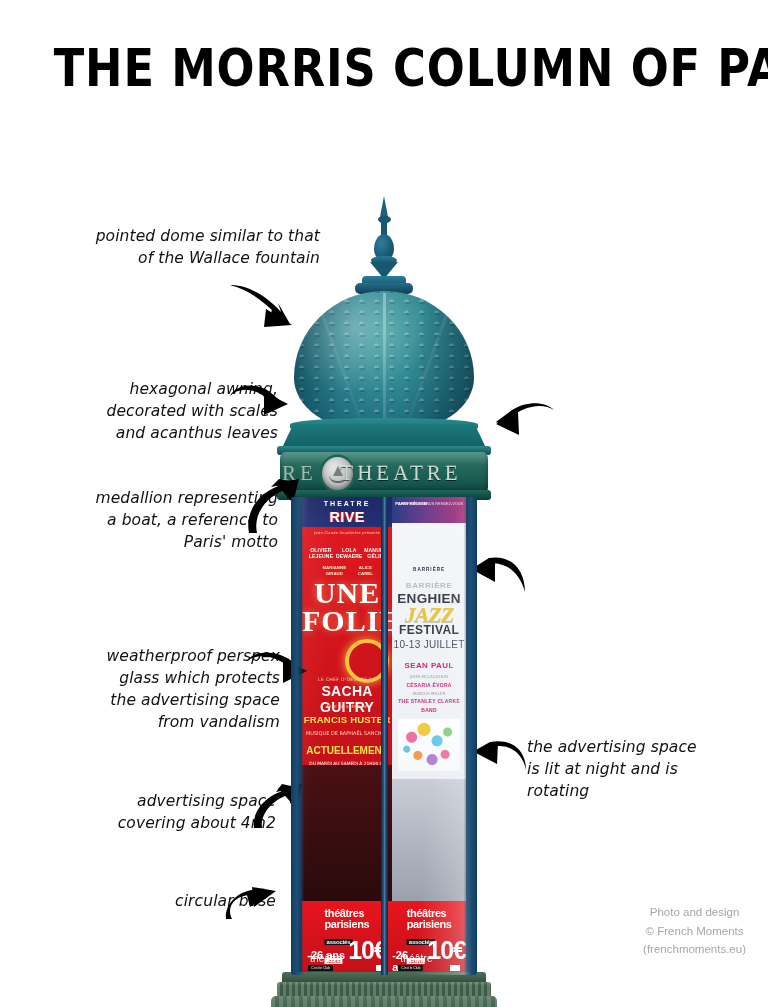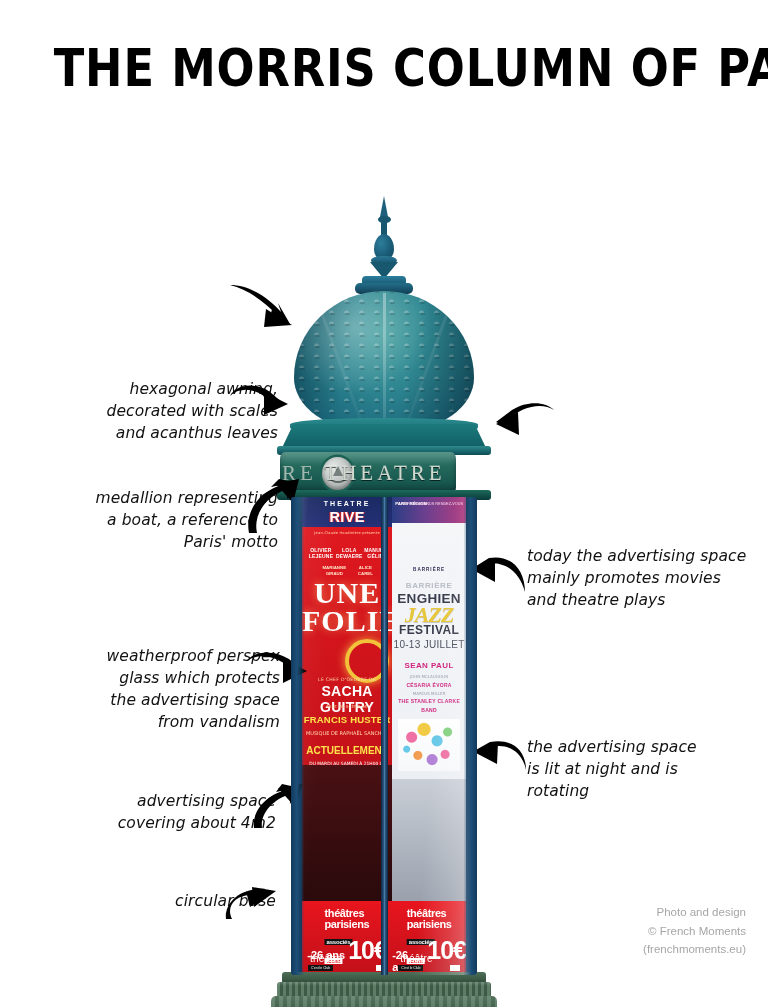--- a/index.html
+++ b/index.html
@@ -31,21 +31,21 @@
   .anno.l{text-align:left;}
 
   
   .arrow{position:absolute;}
   .arrow svg{display:block;overflow:visible;}
   .arrow path{fill:#000;}
 
   
   .credit{
     position:absolute;right:22px;bottom:48px;
-    text-align:right;
+    text-align:center;
     font-family:"Liberation Sans",sans-serif;
     font-size:11.5px;line-height:1.62;color:#a6a6a6;
     white-space:pre-line;
   }
 
   
   #column{position:absolute;left:248px;top:196px;width:272px;height:760px;}
 
   
   .fin-tip{position:absolute;left:50%;top:0;width:0;height:0;margin-left:-4px;
@@ -92,21 +92,21 @@
   
   .awn-top{position:absolute;left:50%;top:222px;width:188px;height:16px;margin-left:-94px;
     background:linear-gradient(#2b8b8e,#166b72);border-radius:50%/40%;}
   .awn{position:absolute;left:50%;top:228px;width:206px;height:26px;margin-left:-103px;
     background:linear-gradient(#1d7a7b,#0f5d64);
     clip-path:polygon(6% 0,94% 0,100% 100%,0 100%);}
   .awn-lip{position:absolute;left:50%;top:250px;width:214px;height:9px;margin-left:-107px;
     background:linear-gradient(#2d8a8b,#0d4d57);border-radius:3px;}
 
   
-  .band{position:absolute;left:50%;top:256px;width:176px;height:42px;margin-left:-104px;
+  .band{position:absolute;left:50%;top:256px;width:208px;height:42px;margin-left:-104px;
     background:linear-gradient(#2e7a6a 0%,#226559 42%,#17584f 72%,#0f3f3b 100%);
     border-radius:5px/7px;overflow:hidden;
     box-shadow:inset 0 -3px 5px rgba(0,0,0,.35);}
   .band-gloss{position:absolute;left:0;right:0;top:0;height:13px;
     background:linear-gradient(rgba(255,255,255,.22),rgba(255,255,255,0));}
   .band-txt{position:absolute;left:0;right:0;top:9px;text-align:center;
     font-family:"Liberation Serif",serif;font-size:21px;letter-spacing:4px;
     color:#cfd9cf;text-shadow:0 1px 0 rgba(0,0,0,.6),0 -1px 0 rgba(255,255,255,.25);
     white-space:nowrap;padding-left:34px;}
   .band-txt-l{position:absolute;left:2px;top:9px;
@@ -459,20 +459,22 @@
       <div class="cyl-edge-r"></div>
     </div>
 
     <div class="base1"></div>
     <div class="base2"></div>
     <div class="base3"></div>
 
   </div>
 
 
+  <div class="anno r" style="left:70px;top:225px;width:250px;">pointed dome similar to that
+of the Wallace fountain</div>
   <div class="arrow" style="left:228px;top:283px;">
     <svg width="72" height="52" viewBox="0 0 72 52">
       <path d="M2 2 C20 6 38 20 50 33 L44 26 L41 40 L62 41 L50 20 L53 29 C41 15 22 2 2 2 Z"></path>
       <path d="M38 26 L64 42 L36 44 Z"></path>
     </svg>
   </div>
 
   <div class="anno r" style="left:48px;top:378px;width:230px;">hexagonal awning,
 decorated with scales
 and acanthus leaves</div>
@@ -493,23 +495,20 @@
   <div class="anno r" style="left:46px;top:487px;width:232px;">medallion representing
 a boat, a reference to
 Paris' motto</div>
   <div class="arrow" style="left:243px;top:477px;">
     <svg width="62" height="62" viewBox="0 0 62 62">
       <path d="M6 56 C2 36 14 16 38 8 L28 10 L36 2 L54 6 L44 22 L44 12 C22 20 10 38 14 56 Z"></path>
       <path d="M32 6 L56 2 L50 26 Z"></path>
     </svg>
   </div>
 
-  <div class="anno l" style="left:527px;top:545px;width:240px;">today the advertising space
-mainly promotes movies
-and theatre plays</div>
   <div class="arrow" style="left:471px;top:556px;">
     <svg width="58" height="42" viewBox="0 0 58 42">
       <path d="M54 36 C48 14 32 4 14 8 L22 6 L20 20 L2 12 L18 2 C40 -2 54 14 54 36 Z"></path>
       <path d="M24 4 L2 14 L24 26 Z"></path>
     </svg>
   </div>
 
   <div class="anno r" style="left:42px;top:645px;width:238px;">weatherproof perspex
 glass which protects
 the advertising space

